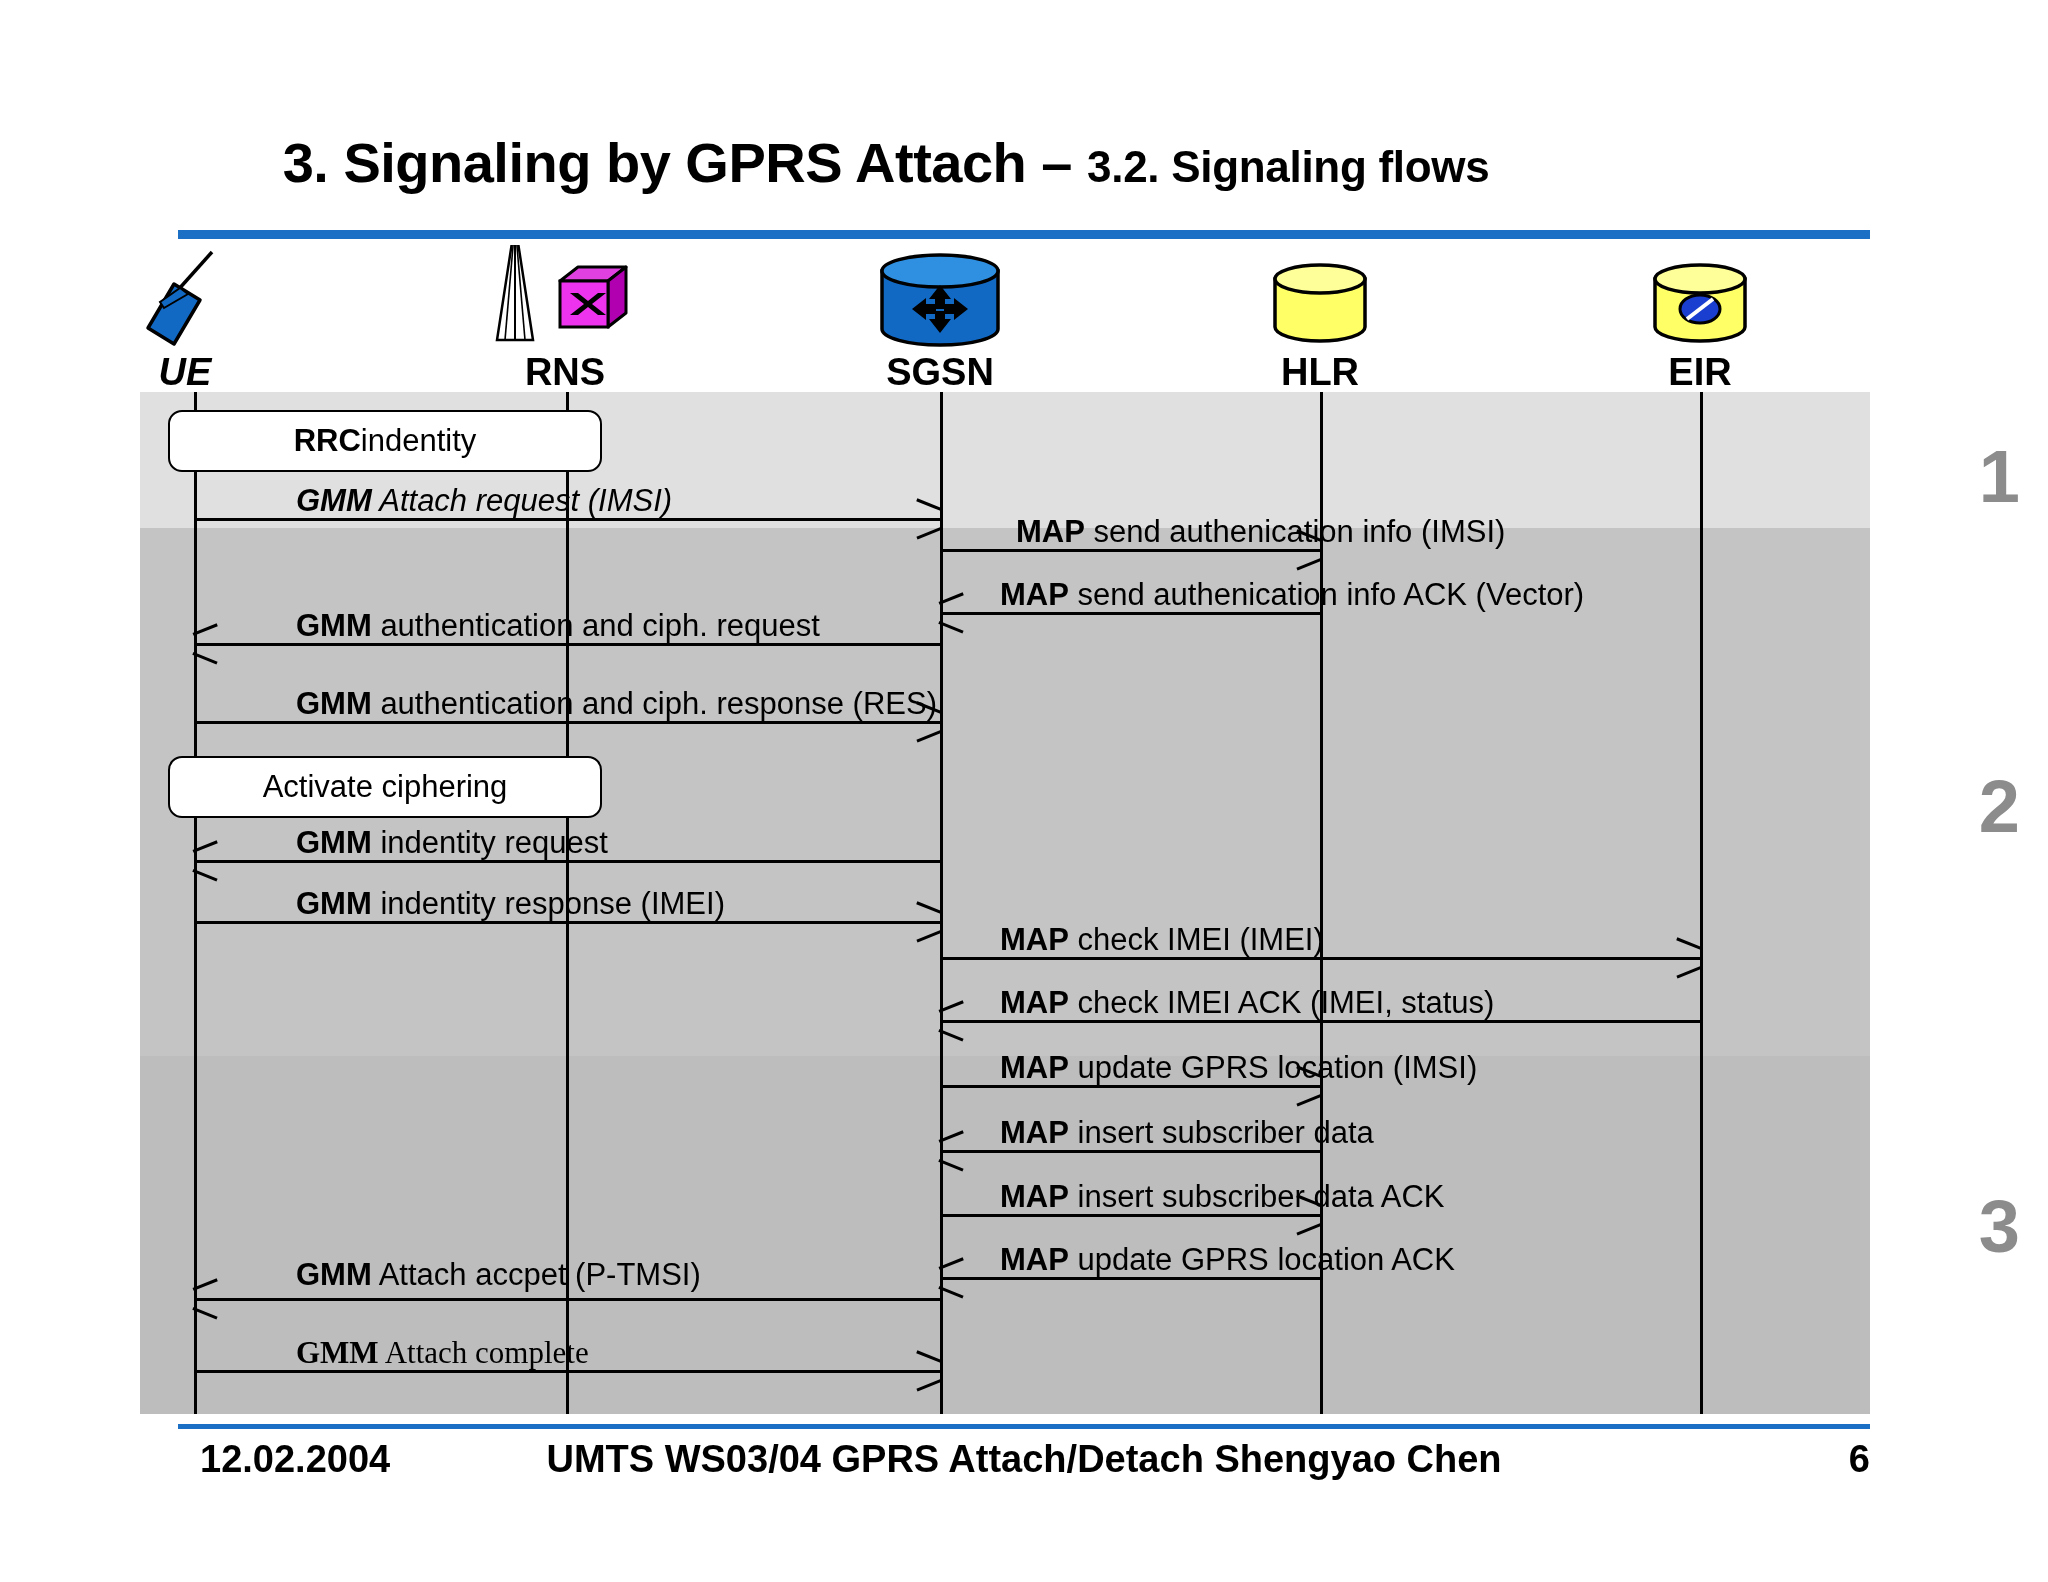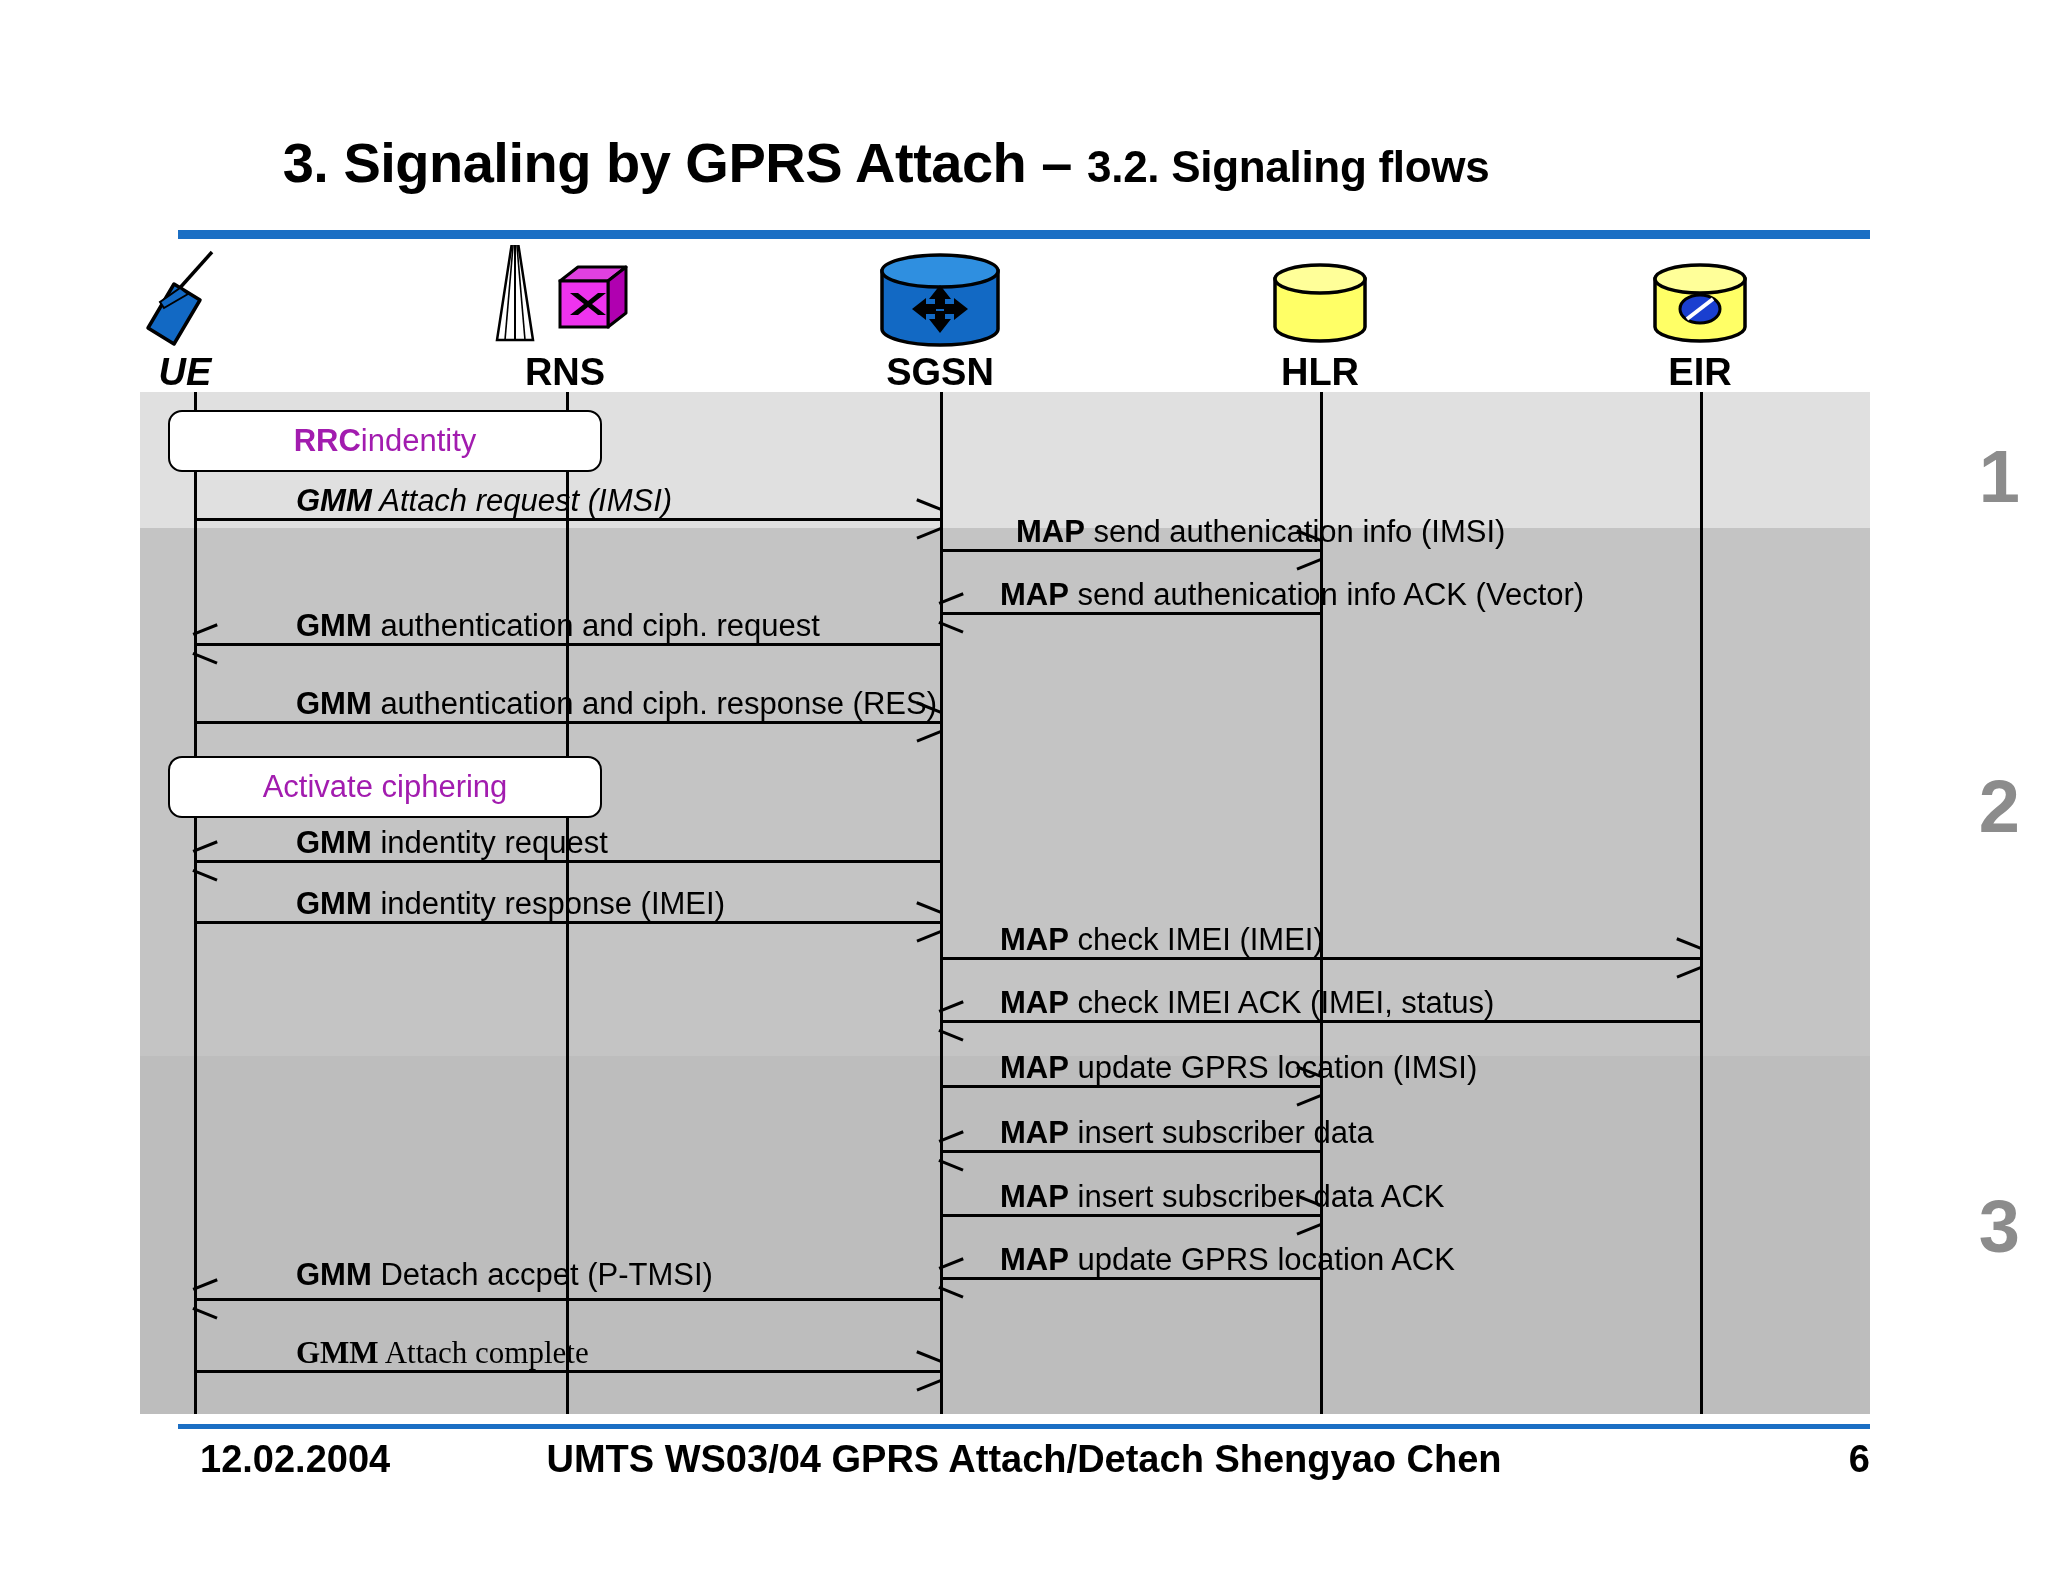--- a/index.html
+++ b/index.html
@@ -134,21 +134,21 @@
   
   .procbox {
     position: absolute;
     background: #ffffff;
     border: 2.5px solid #000;
     border-radius: 14px;
     display: flex;
     align-items: center;
     justify-content: center;
     font-size: 31px;
-    color: #a21caf;
+    color: #000000;
     white-space: nowrap;
   }
 
   
   #footer-rule {
     position: absolute;
     left: 178px; top: 1424px;
     width: 1692px;
     height: 5px;
     background: #1b6fc4;
@@ -402,21 +402,21 @@
   <b>MAP</b><span class="plain"> update GPRS location ACK</span>
 </div>
 <div class="msg" style="left:940px; top:1277px; width:380px;">
   <div class="ah left">
       <i></i>
       <i></i>
     </div>
 </div>
 
 <div class="msg-label" style="left:296px; top:1258px;">
-  <b>GMM</b><span class="plain"> Detach accpet (P-TMSI)</span>
+  <b>GMM</b><span class="plain"> Attach accpet (P-TMSI)</span>
 </div>
 <div class="msg" style="left:194px; top:1298px; width:746px;">
   <div class="ah left">
       <i></i>
       <i></i>
     </div>
 </div>
 
 <div class="msg-label" style="left:296px; top:1336px;font-family:Liberation Serif, serif;">
   <b>GMM</b><span class="plain"> Attach complete</span>

